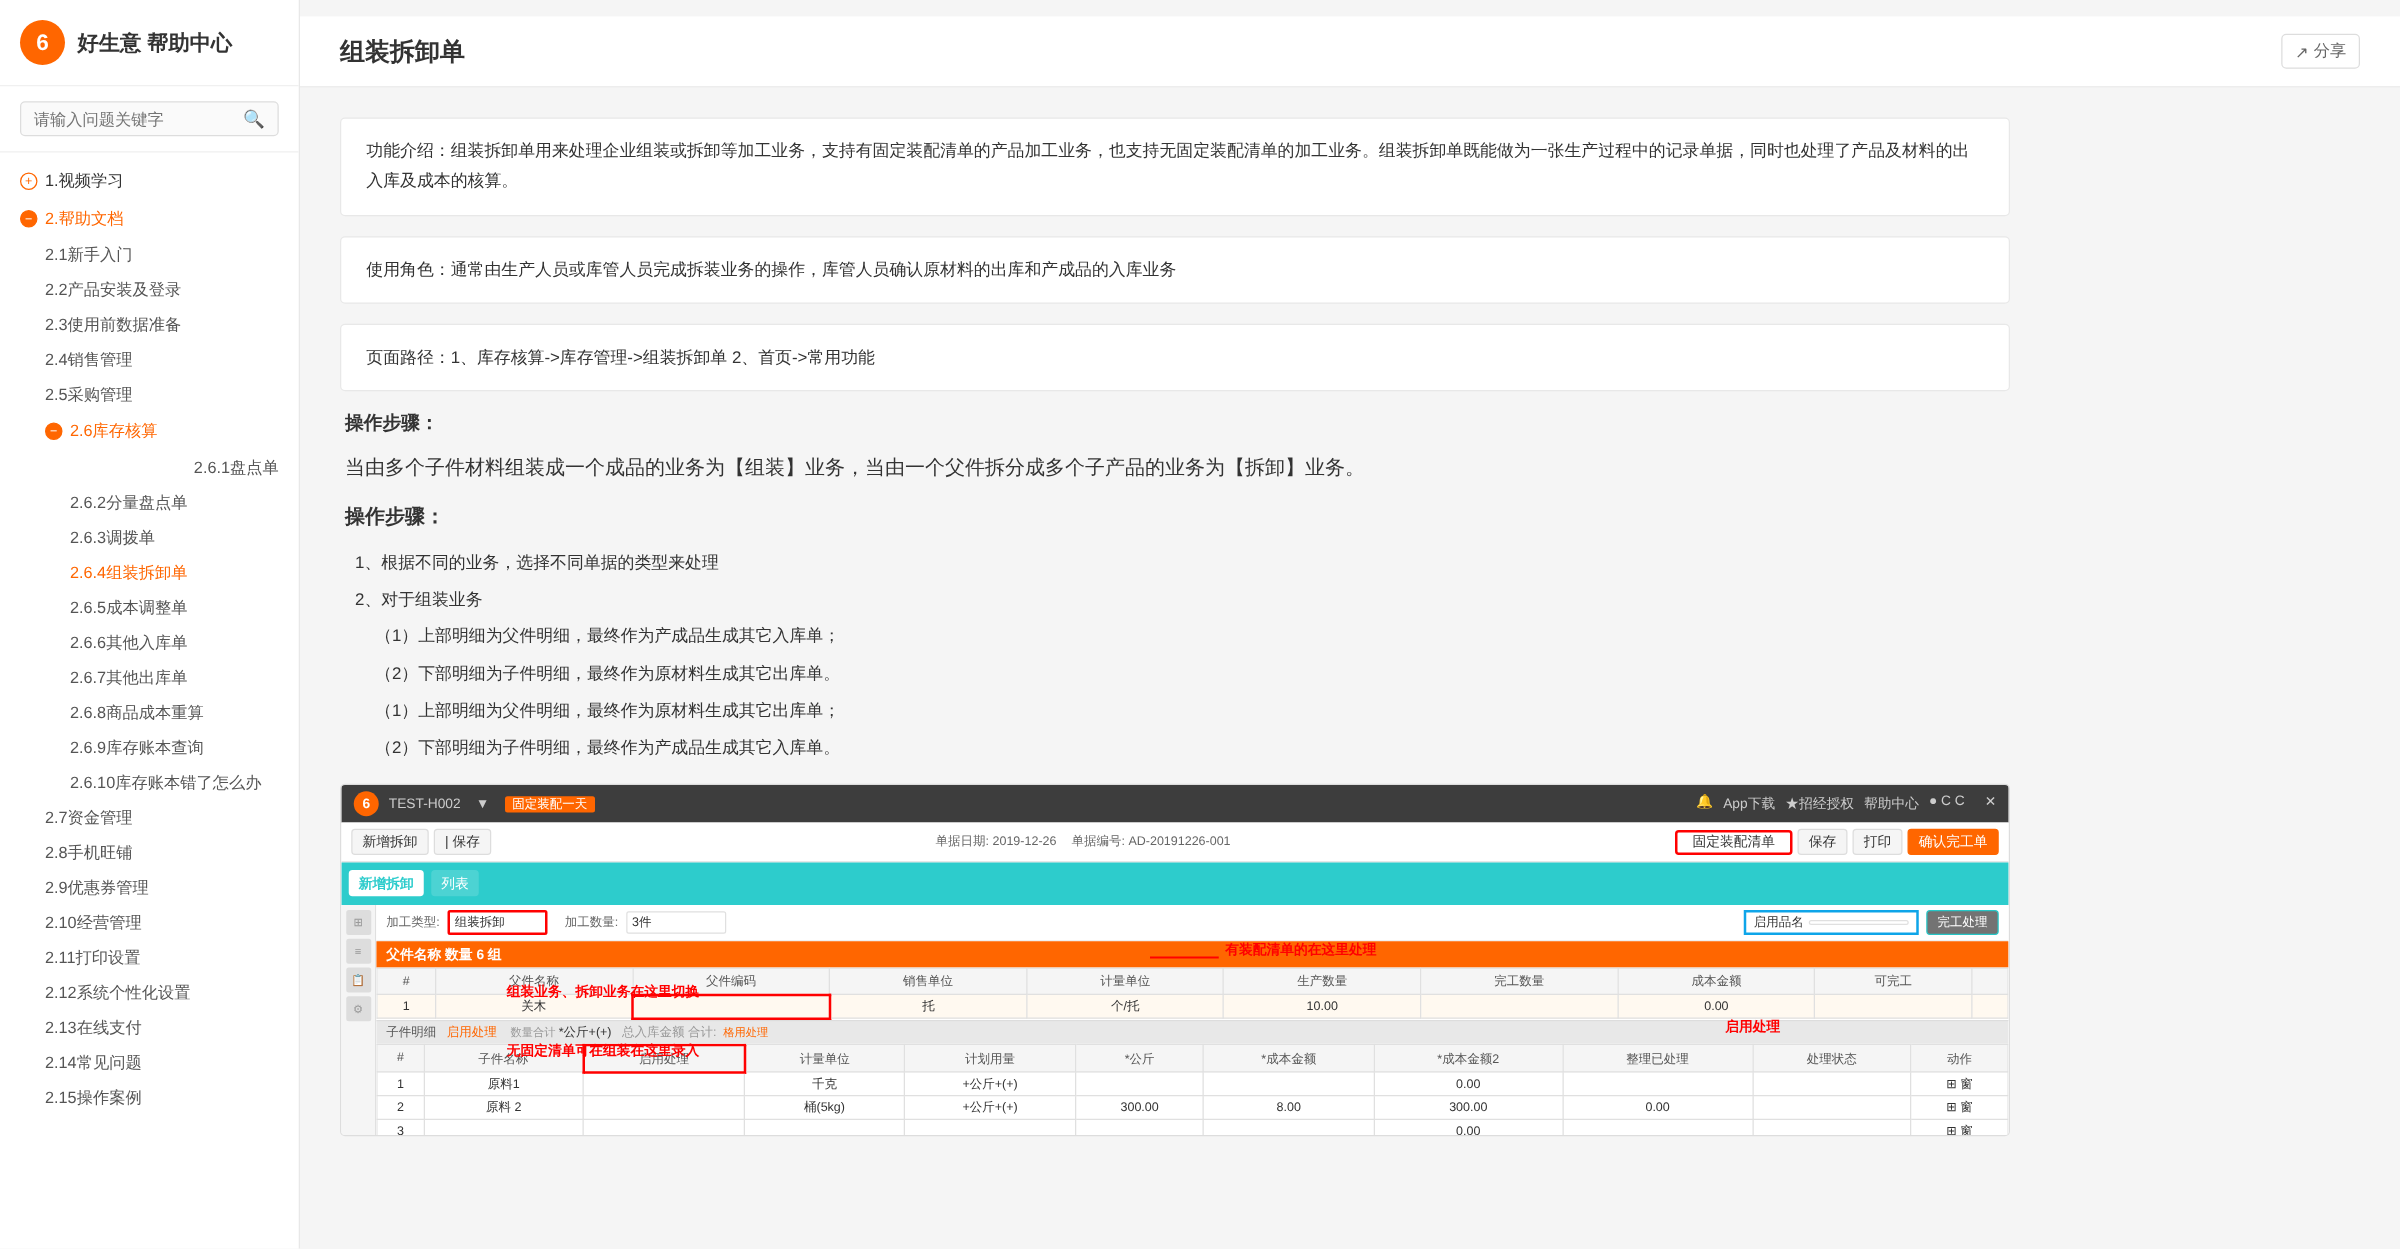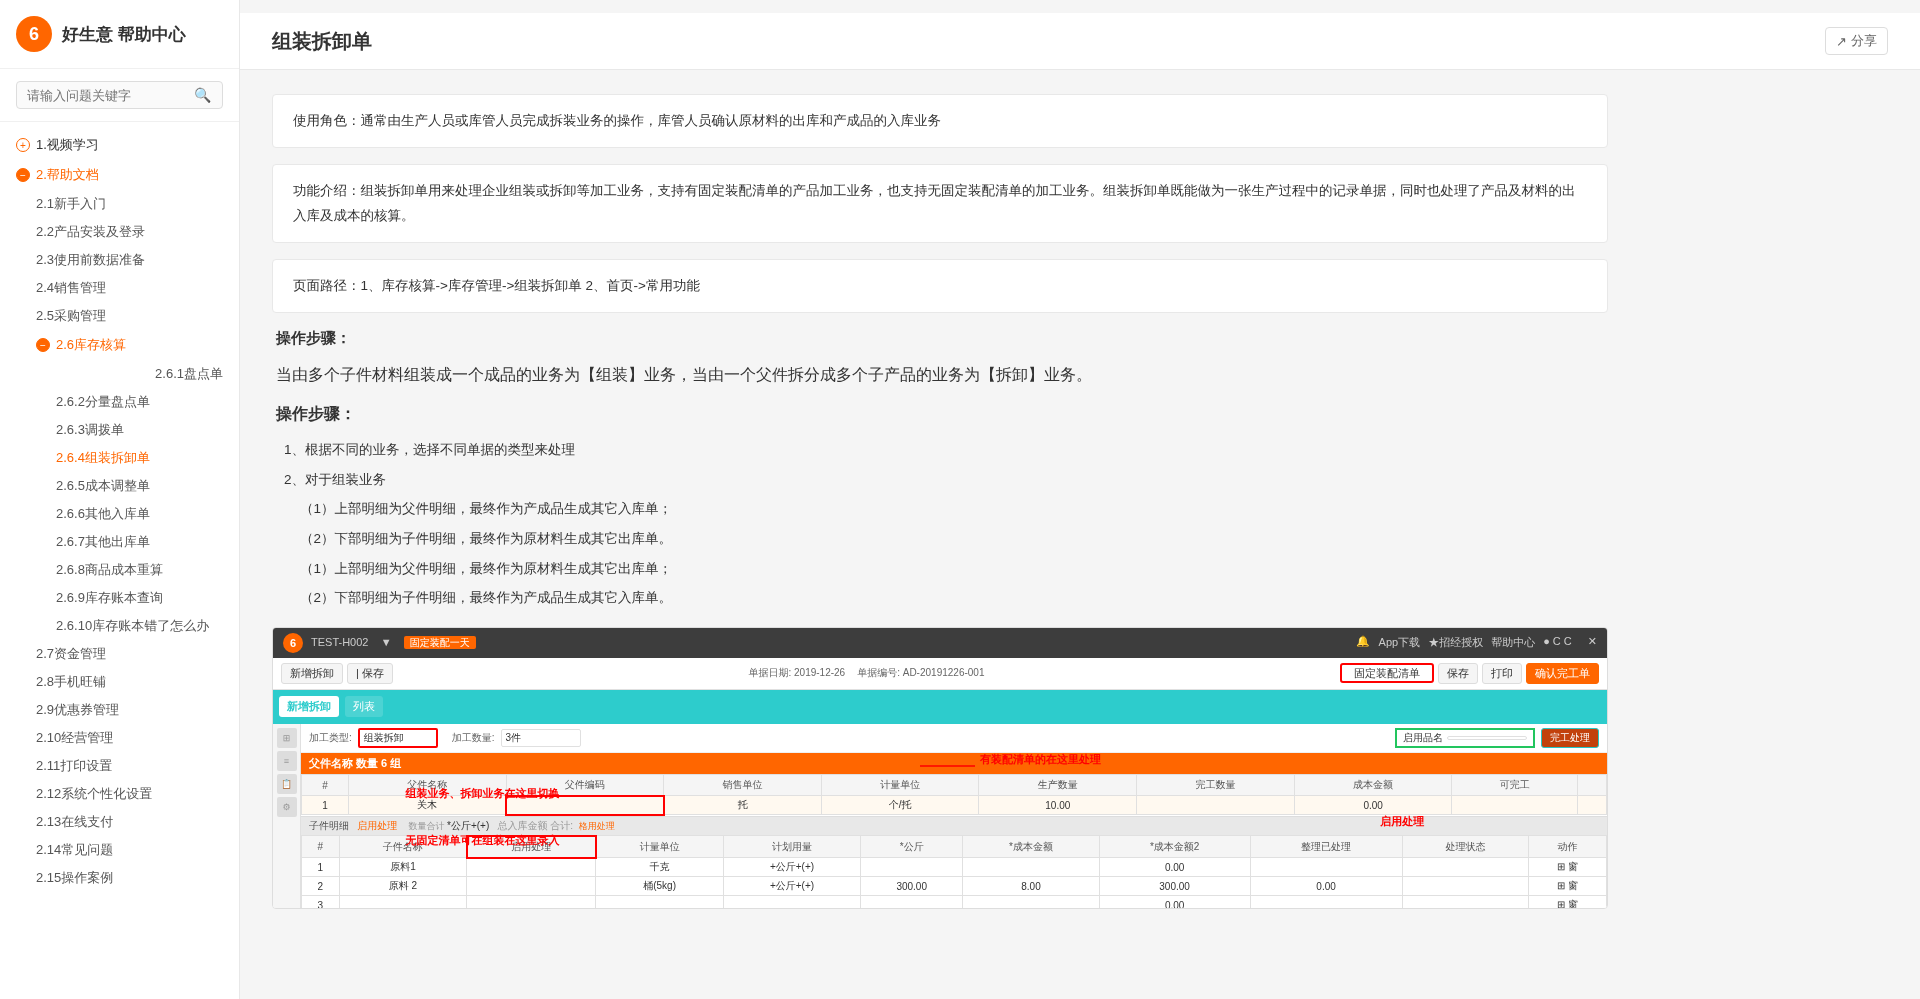--- a/index.html
+++ b/index.html
@@ -238,21 +238,21 @@
     .app-btn {
       background: #f5f5f5;
       border: 1px solid #ddd;
       border-radius: 3px;
       padding: 2px 8px;
       font-size: 11px;
       color: #333;
       cursor: pointer;
     }
     .app-btn.orange { background: #f60; color: #fff; border-color: #f60; }
-    .app-btn.teal { background: #c2410c; color: #fff; border-color: #26c6c6; text-align: center; }
+    .app-btn.teal { background: #737373; color: #fff; border-color: #26c6c6; text-align: center; }
 
     .app-nav {
       background: #2dcccc;
       display: flex;
       align-items: center;
       height: 34px;
       padding: 0 6px;
       gap: 6px;
     }
     .nav-btn {
@@ -414,25 +414,25 @@
     <h1 id="page-title-text">组装拆卸单</h1>
     <button id="share-btn">
       <span style="font-size:13px;">↗</span>
       <span>分享</span>
     </button>
   </div>
 
   <div id="content-area">
 
     <div class="info-box">
+      <span>功能介绍：组装拆卸单用来处理企业组装或拆卸等加工业务，支持有固定装配清单的产品加工业务，也支持无固定装配清单的加工业务。组装拆卸单既能做为一张生产过程中的记录单据，同时也处理了产品及材料的出入库及成本的核算。</span>
+    </div>
+
+    <div class="info-box">
       <span>使用角色：通常由生产人员或库管人员完成拆装业务的操作，库管人员确认原材料的出库和产成品的入库业务</span>
-    </div>
-
-    <div class="info-box">
-      <span>功能介绍：组装拆卸单用来处理企业组装或拆卸等加工业务，支持有固定装配清单的产品加工业务，也支持无固定装配清单的加工业务。组装拆卸单既能做为一张生产过程中的记录单据，同时也处理了产品及材料的出入库及成本的核算。</span>
     </div>
 
     <div class="info-box">
       <span>页面路径：1、库存核算-&gt;库存管理-&gt;组装拆卸单 2、首页-&gt;常用功能</span>
     </div>
 
     <div style="padding: 0 4px;">
       <p class="section-heading">操作步骤：</p>
 
 
@@ -500,21 +500,21 @@
 
           <div class="app-main-content">
 
             <div style="display:flex;align-items:center;padding:4px 8px;border-bottom:1px solid #f0f0f0;flex-wrap:wrap;gap:6px;font-size:10px;background:#fff;">
               <span class="app-form-label">加工类型:</span>
               <span class="app-input-mock highlighted" style="width:60px;border:2px solid #f00;">组装拆卸</span>
               <span class="app-form-label" style="margin-left:8px;">加工数量:</span>
               <span class="app-input-mock">3件</span>
               <div style="flex:1;"></div>
 
-              <div style="position:relative;display:inline-flex;align-items:center;gap:4px;border:2px solid #22c55e;padding:1px 6px;">
+              <div style="position:relative;display:inline-flex;align-items:center;gap:4px;border:2px solid #0ea5e9;padding:1px 6px;">
                 <span>启用品名</span>
                 <span class="app-input-mock" style="width:50px;"></span>
               </div>
               <span class="app-btn teal" style="font-size:10px;padding:2px 8px;">完工处理</span>
             </div>
 
             <div style="background:#f60;color:#fff;font-size:11px;padding:3px 8px;font-weight:bold;">
               父件名称 数量 6 组
             </div>
 

